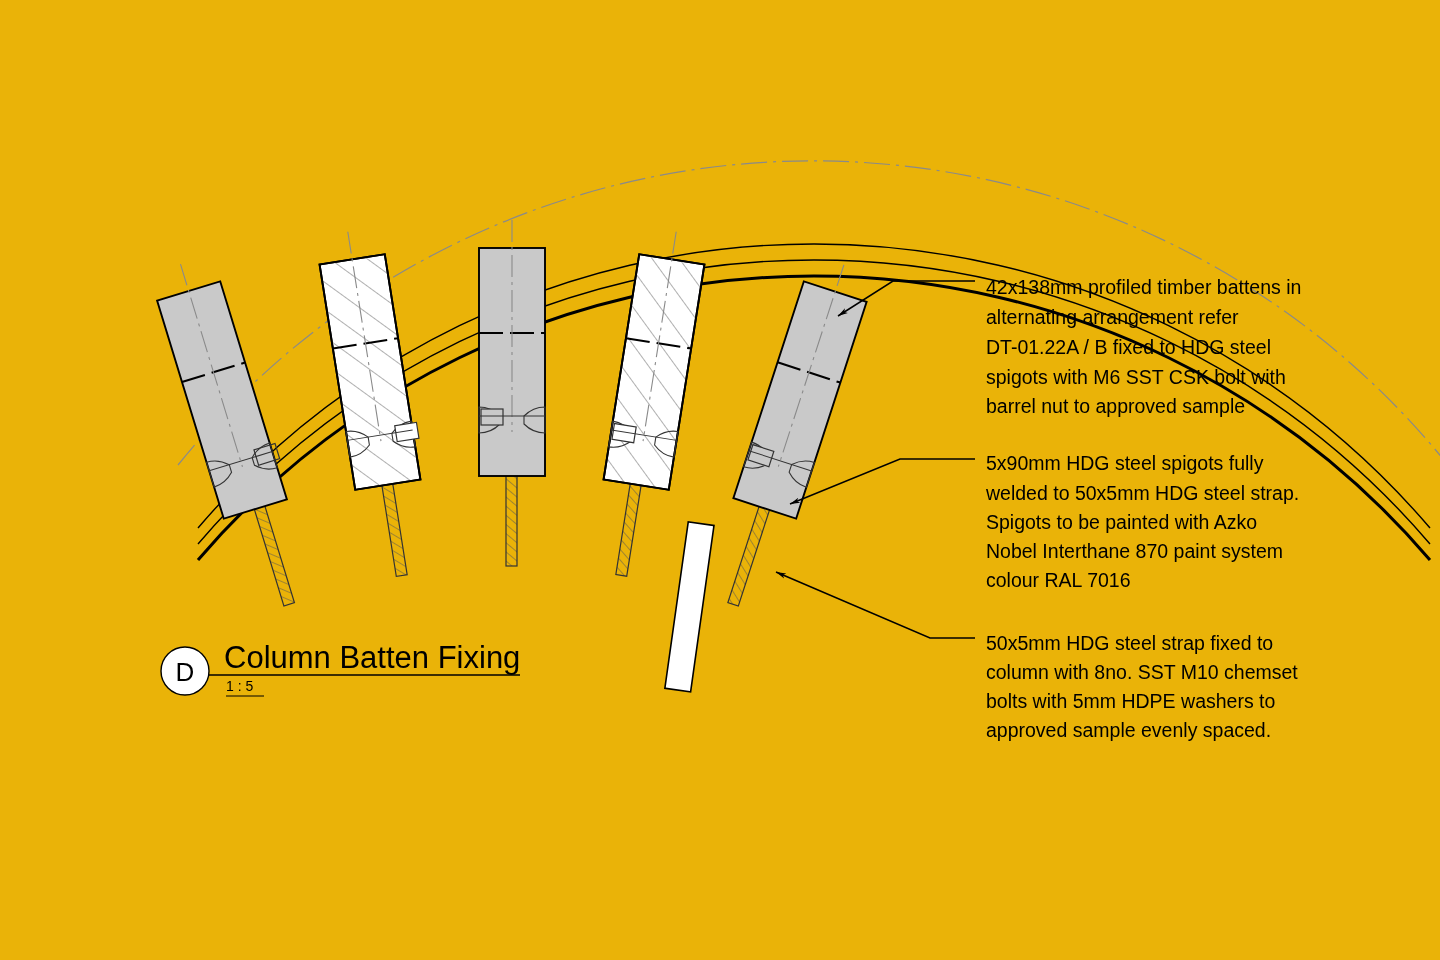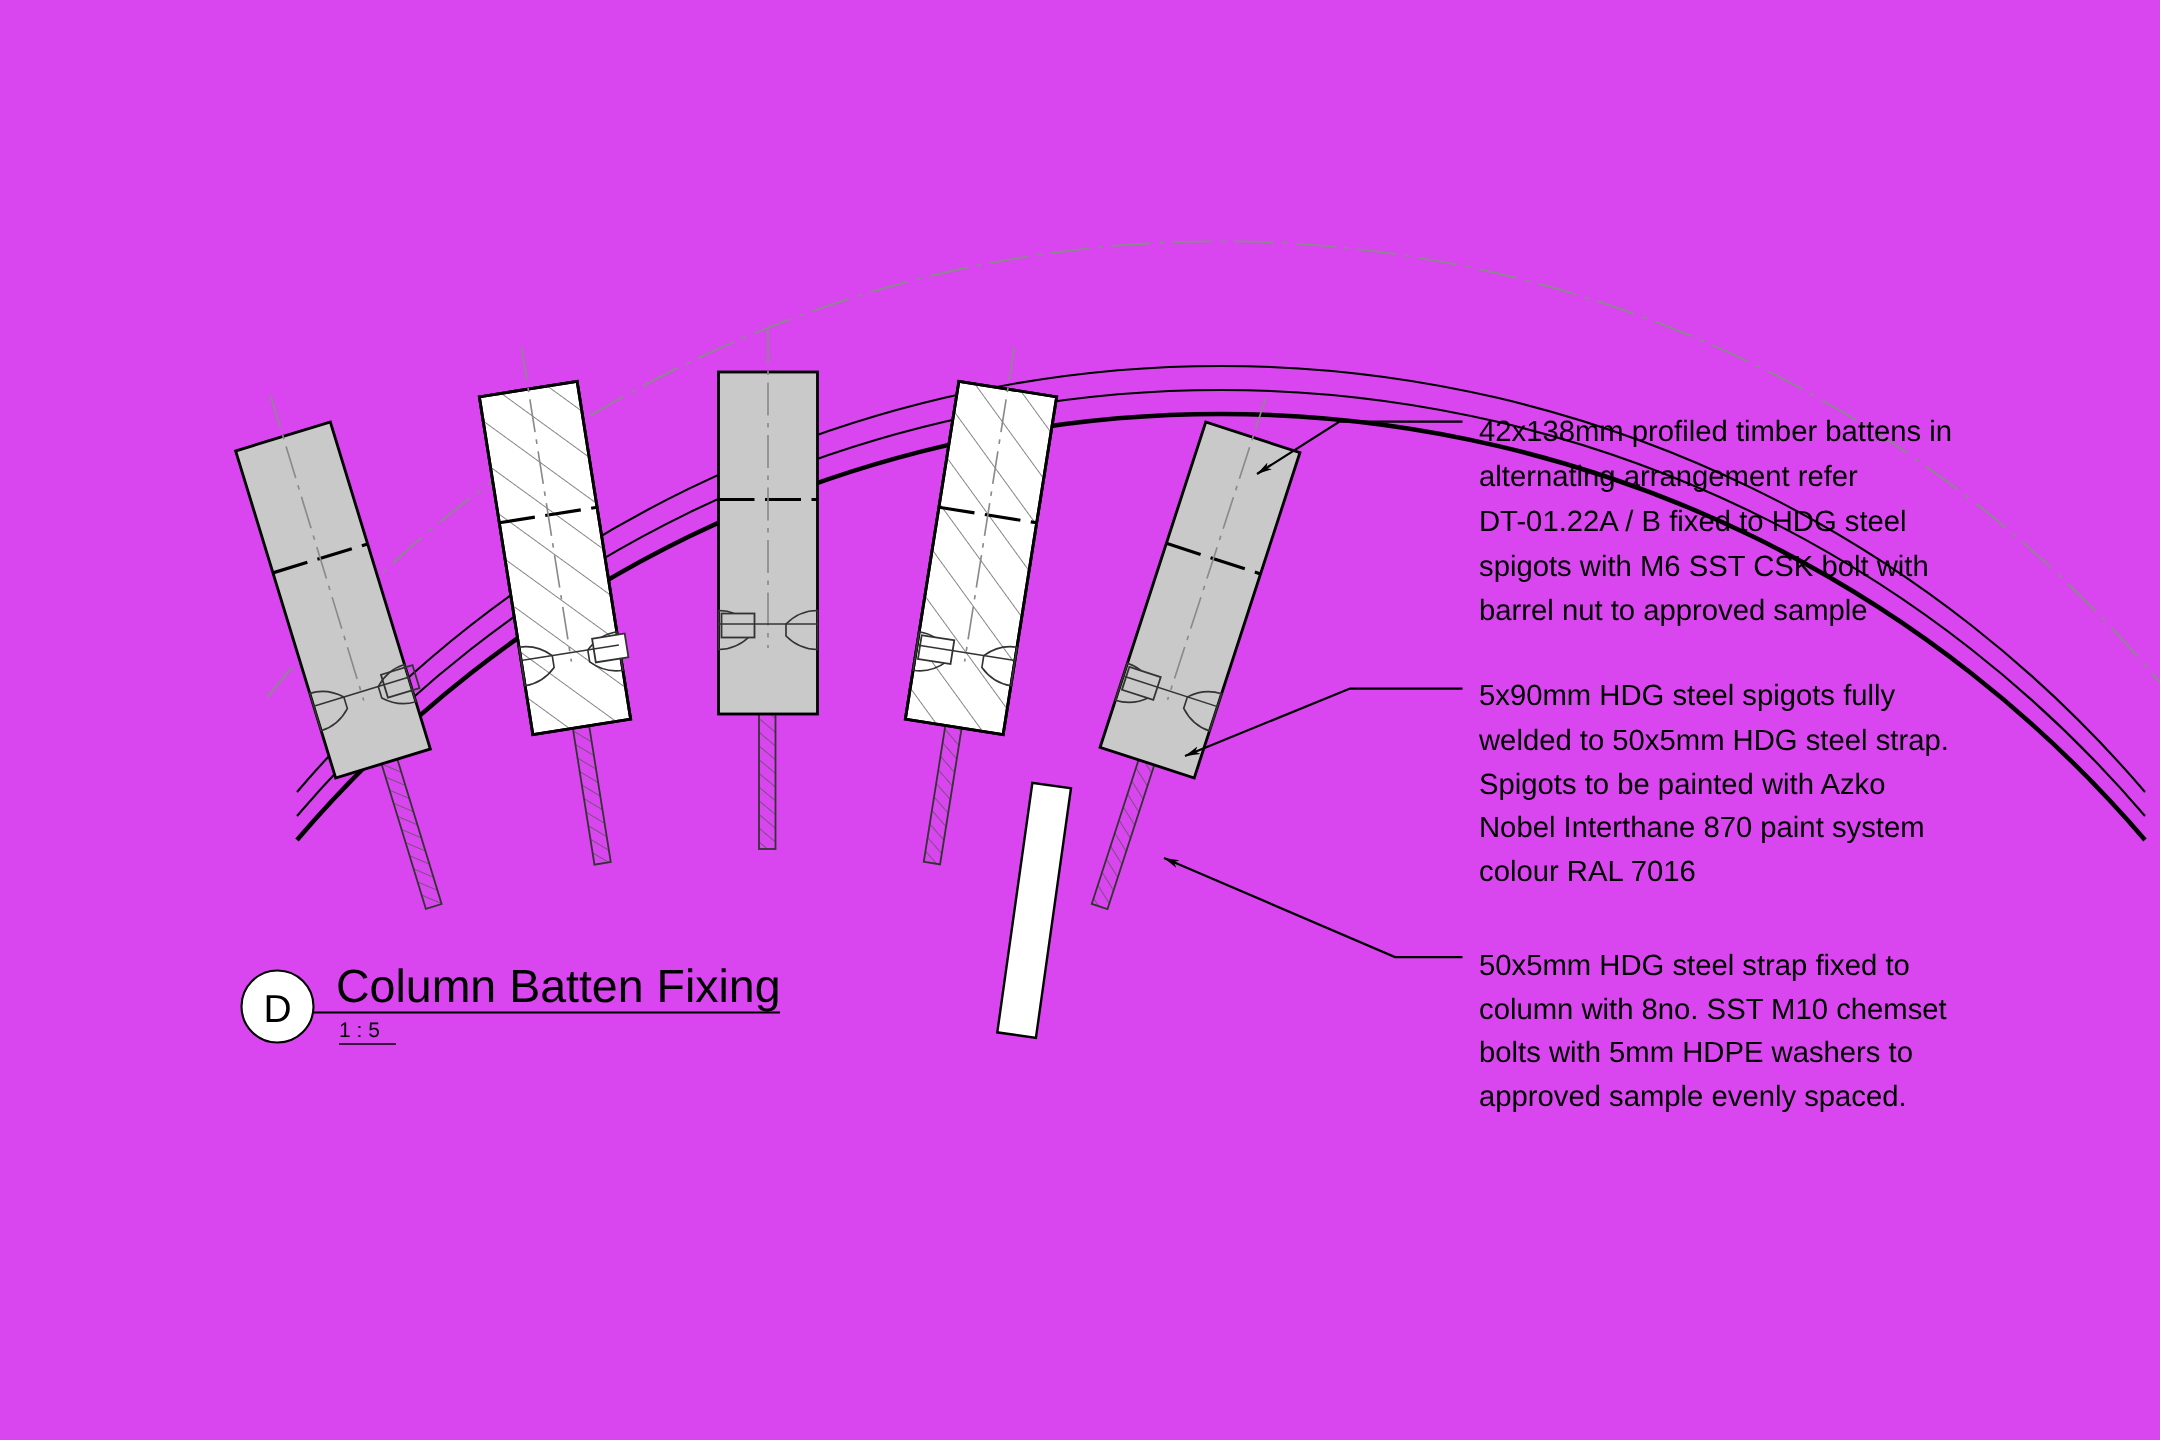--- a/index.html
+++ b/index.html
@@ -13,21 +13,21 @@
     height: 960px;
     font-family: "Liberation Sans", sans-serif;
     overflow: hidden;
     position: relative;
   }
   #sheet {
     position: absolute;
     left: 0; top: 0;
     width: 1440px;
     height: 960px;
-    background: #d946ef;
+    background: #eab308;
   }
   svg.drawing {
     position: absolute;
     left: 0; top: 0;
     width: 1440px;
     height: 960px;
     display: block;
   }
   .note-text {
     font-family: "Liberation Sans", sans-serif;

